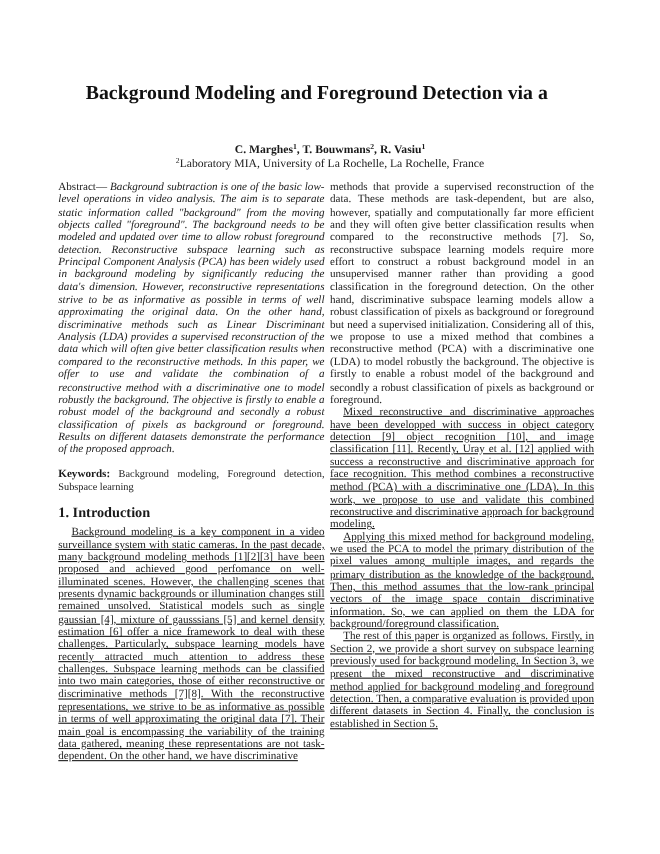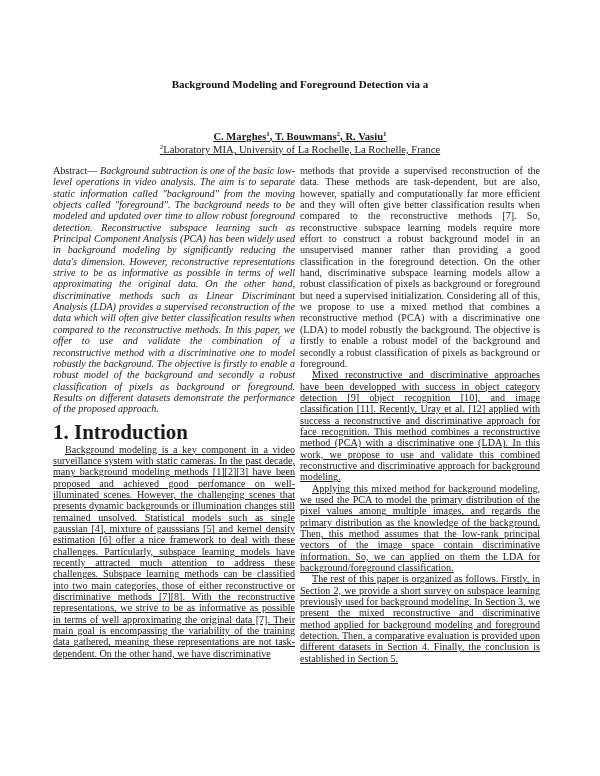--- a/index.html
+++ b/index.html
@@ -2,63 +2,64 @@
 <html><head>
   <meta charset="utf-8">
   <style>
     html, body { margin: 0; padding: 0; background: #ffffff; }
     body {
       width: 600px; height: 776px; position: relative; overflow: hidden;
       font-family: "Liberation Serif", "DejaVu Serif", serif;
       color: #1a1a1a;
     }
     .title {
-      position: absolute; left: 40px; top: 74px; width: 520px;
-      text-align: center; font-weight: bold; font-size: 11px; line-height: 21px;
+      position: absolute; left: 28px; top: 74px; width: 520px;
+      text-align: center; font-weight: bold; font-size: 18px; line-height: 21px;
       color: #111;
     }
     .authors {
       position: absolute; left: 40px; top: 130px; width: 520px;
-      text-align: center; font-size: 10.6px; line-height: 13px; text-decoration: underline;
+      text-align: center; font-size: 10.6px; line-height: 13px;
     }
     .authors .names { font-weight: bold; }
     .authors sup { font-size: 7px; vertical-align: 4px; line-height: 0; }
     .col {
       position: absolute; top: 165px; font-size: 10.1px; line-height: 11.35px;
       text-align: justify; hyphens: manual;
     }
     .col.left { left: 53px; width: 242px; }
     .col.right { left: 300px; width: 240px; }
     .col p { margin: 0; }
     .abstract { font-style: italic; }
     .abstract .lead { font-style: normal; font-weight: normal; }
     .keywords { margin-top: 11px !important; font-size: 9.4px; }
     .keywords .lead { font-weight: bold; font-size: 10.1px; }
     .section-heading {
-      font-weight: bold; font-size: 21px; line-height: 18px;
+      font-weight: bold; font-size: 13px; line-height: 18px;
       margin: 8px 0 3px 0; text-align: left;
     }
     .indent { text-indent: 12px; text-decoration: underline; }
   </style>
 </head>
 <body>
 
 <div class="title">
   <div>Background Modeling and Foreground Detection via a</div>
 </div>
 
 <div class="authors">
   <div class="names">
     <span>C. Marghes</span><sup>1</sup><span>, </span><span>T. Bouwmans</span><sup>2</sup><span>, </span><span>R. Vasiu</span><sup>1</sup>
   </div>
   <div><sup>2</sup><span>Laboratory MIA, University of La Rochelle, La Rochelle, France</span></div>
 </div>
 
 <div class="col left">
   <p class="abstract"><span class="lead">Abstract—</span><span> Background subtraction is one of the basic low-level operations in video analysis. The aim is to separate static information called "background" from the moving objects called "foreground". The background needs to be modeled and updated over time to allow robust foreground detection. Reconstructive subspace learning such as Principal Component Analysis (PCA) has been widely used in background modeling by significantly reducing the data's dimension. However, reconstructive representations strive to be as informative as possible in terms of well approximating the original data. On the other hand, discriminative methods such as Linear Discriminant Analysis (LDA) provides a supervised reconstruction of the data which will often give better classification results when compared to the reconstructive methods. In this paper, we offer to use and validate the combination of a reconstructive method with a discriminative one to model robustly the background. The objective is firstly to enable a robust model of the background and secondly a robust classification of pixels as background or foreground. Results on different datasets demonstrate the performance of the proposed approach.</span></p>
+  <p class="keywords"><span class="lead">Keywords:</span><span> Background modeling, Foreground detection, Subspace learning</span></p>
   <div class="section-heading">1. Introduction</div>
   <p class="indent">Background modeling is a key component in a video surveillance system with static cameras. In the past decade, many background modeling methods [1][2][3] have been proposed and achieved good perfomance on well-illuminated scenes. However, the challenging scenes that presents dynamic backgrounds or illumination changes still remained unsolved. Statistical models such as single gaussian [4], mixture of gausssians [5] and kernel density estimation [6] offer a nice framework to deal with these challenges. Particularly, subspace learning models have recently attracted much attention to address these challenges. Subspace learning methods can be classified into two main categories, those of either reconstructive or discriminative methods [7][8]. With the reconstructive representations, we strive to be as informative as possible in terms of well approximating the original data [7]. Their main goal is encompassing the variability of the training data gathered, meaning these representations are not task-dependent. On the other hand, we have discriminative</p>
 </div>
 
 <div class="col right">
   <p>methods that provide a supervised reconstruction of the data. These methods are task-dependent, but are also, however, spatially and computationally far more efficient and they will often give better classification results when compared to the reconstructive methods [7]. So, reconstructive subspace learning models require more effort to construct a robust background model in an unsupervised manner rather than providing a good classification in the foreground detection. On the other hand, discriminative subspace learning models allow a robust classification of pixels as background or foreground but need a supervised initialization. Considering all of this, we propose to use a mixed method that combines a reconstructive method (PCA) with a discriminative one (LDA) to model robustly the background. The objective is firstly to enable a robust model of the background and secondly a robust classification of pixels as background or foreground.</p>
   <p class="indent">Mixed reconstructive and discriminative approaches have been developped with success in object category detection [9] object recognition [10], and image classification [11]. Recently, Uray et al. [12] applied with success a reconstructive and discriminative approach for face recognition. This method combines a reconstructive method (PCA) with a discriminative one (LDA). In this work, we propose to use and validate this combined reconstructive and discriminative approach for background modeling.</p>
   <p class="indent">Applying this mixed method for background modeling, we used the PCA to model the primary distribution of the pixel values among multiple images, and regards the primary distribution as the knowledge of the background. Then, this method assumes that the low-rank principal vectors of the image space contain discriminative information. So, we can applied on them the LDA for background/foreground classification.</p>
   <p class="indent">The rest of this paper is organized as follows. Firstly, in Section 2, we provide a short survey on subspace learning previously used for background modeling. In Section 3, we present the mixed reconstructive and discriminative method applied for background modeling and foreground detection. Then, a comparative evaluation is provided upon different datasets in Section 4. Finally, the conclusion is established in Section 5.</p>
 </div>

